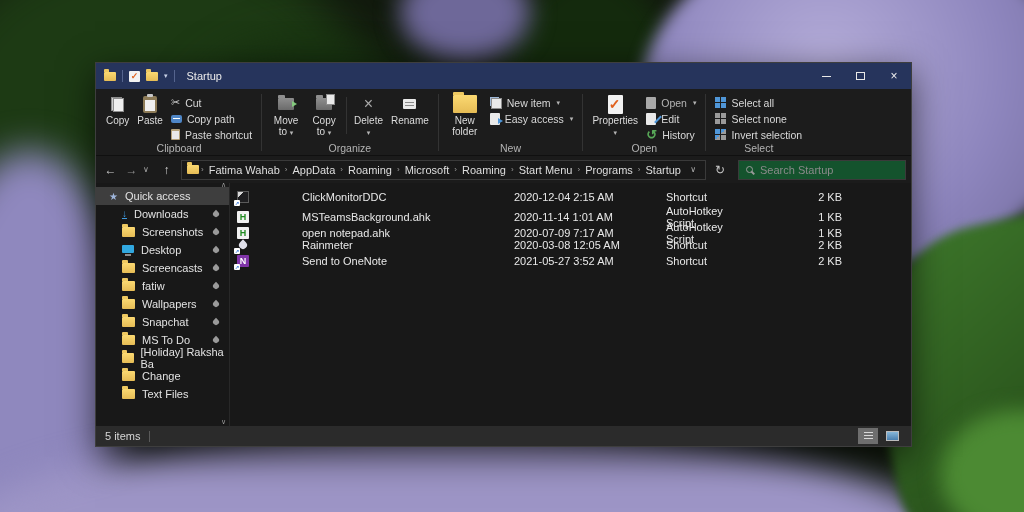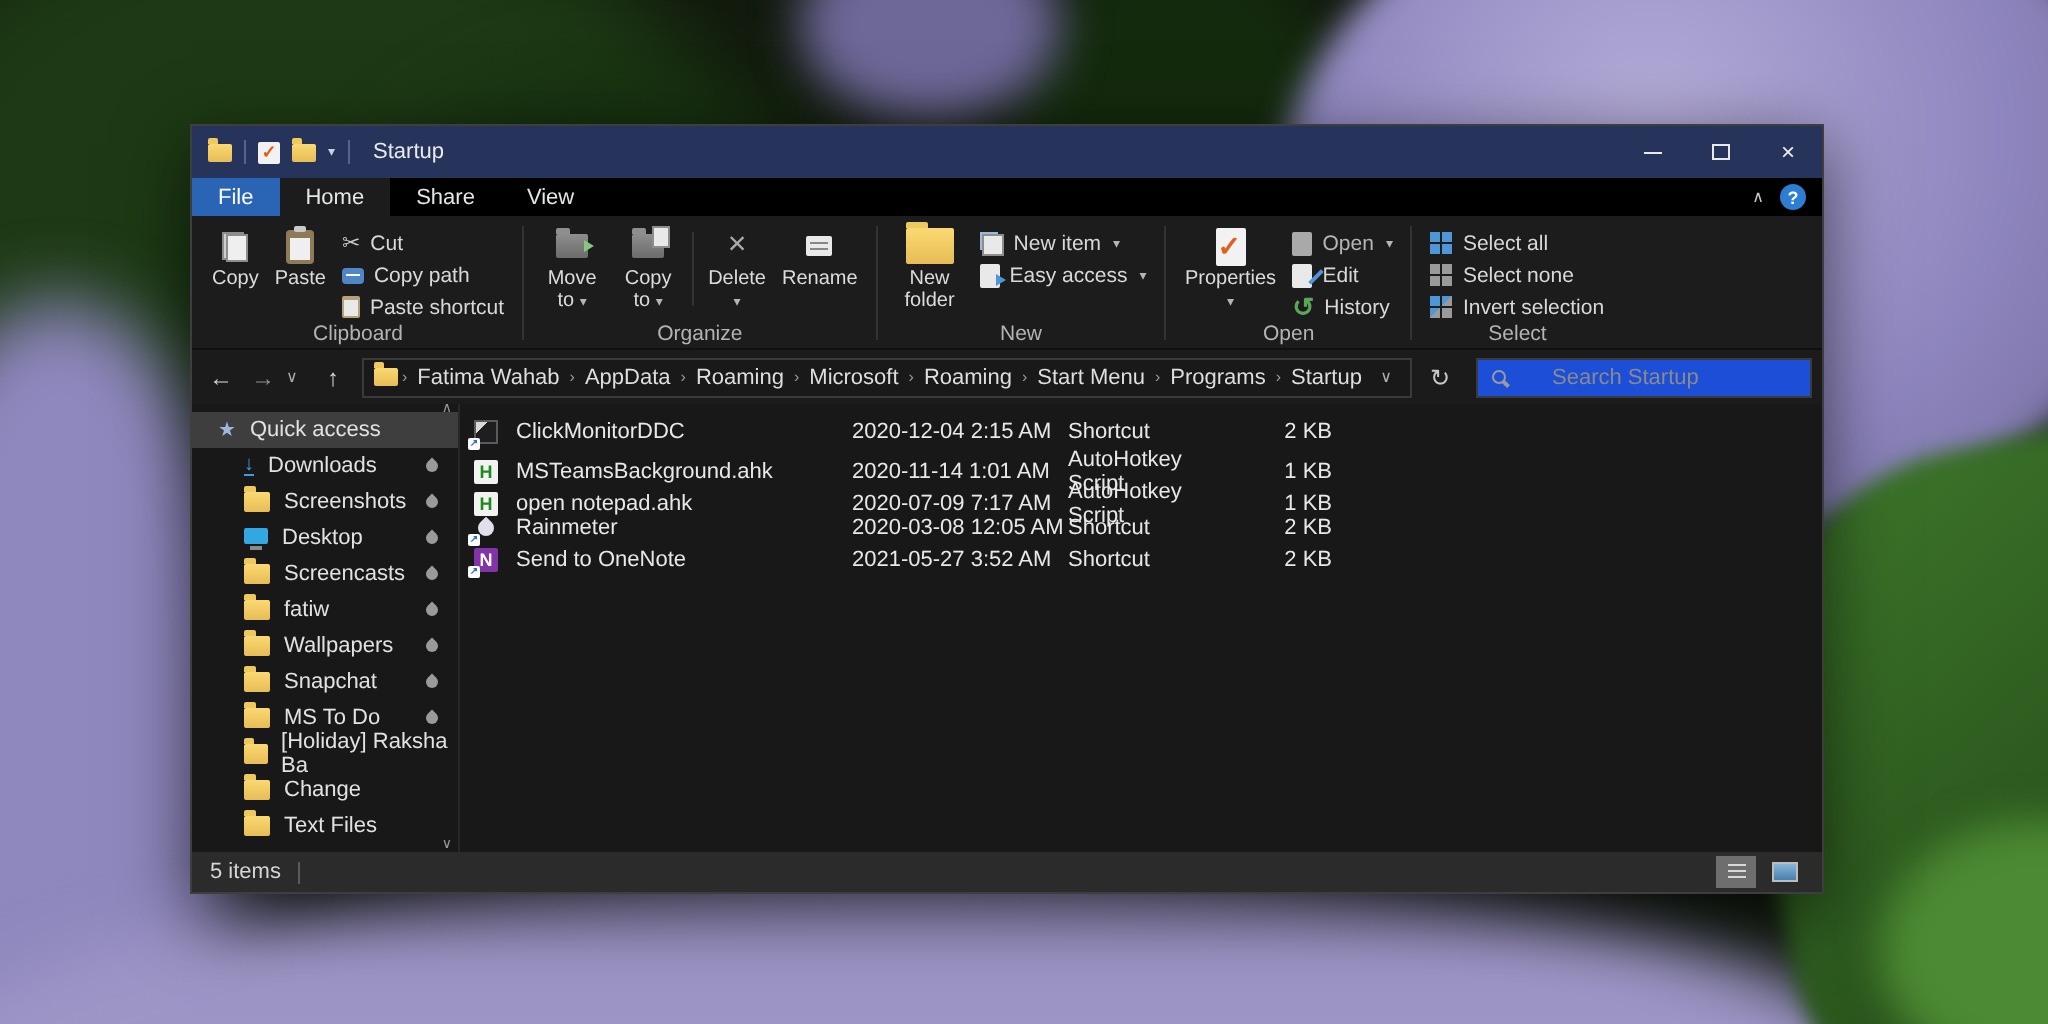--- a/index.html
+++ b/index.html
@@ -121,22 +121,22 @@
     align-items:center; padding:0 5px; gap:2px; flex:0 0 auto; }
   .navbtn { width:19px; text-align:center; color:#d2d2d2; font-size:12px; }
   .nav-dim { color:#8d8d8d; }
   .nav-chev { font-size:8px; color:#a8a8a8; width:12px; }
   .addr { flex:1; height:20px; border:1px solid #3a3a3a; background:#191919; display:flex;
     align-items:center; padding:0 5px; margin-left:3px; min-width:0; overflow:hidden; }
   .crumb { padding:0 3px; color:#dedede; white-space:nowrap; font-size:11px; }
   .csep { color:#9a9a9a; font-size:8px; padding:0 2px; }
   .addr-caret { margin-left:auto; font-size:8px; color:#b0b0b0; padding:0 4px; }
   .refresh { width:24px; text-align:center; color:#c8c8c8; font-size:12px; }
-  .search { width:168px; height:20px; border:1px solid #3a3a3a; background:#1d4ed8;
-    display:flex; align-items:center; padding:0 7px; gap:23px; margin-left:4px; }
+  .search { width:168px; height:20px; border:1px solid #3a3a3a; background:#14532d;
+    display:flex; align-items:center; padding:0 7px; gap:7px; margin-left:4px; }
   .mag { width:7px; height:7px; border:1.5px solid #9a9a9a; border-radius:50%; position:relative; flex:0 0 auto; }
   .mag::after { content:""; position:absolute; width:4px; height:1.5px; background:#9a9a9a;
     right:-3px; bottom:-1px; transform:rotate(45deg); }
   .search input { flex:1; min-width:0; background:transparent; border:0; outline:0;
     color:#d0d0d0; font-size:11px; font-family:"Liberation Sans",sans-serif; }
   .search input::placeholder { color:#8a8a8a; }
 
   
   .main { flex:1; display:flex; min-height:0; background:#181818; }
   .sidebar { width:134px; border-right:1px solid #282828; padding-top:4px; position:relative; flex:0 0 auto; }
@@ -156,21 +156,21 @@
   
   .filelist { flex:1; padding:2px 0 0 6px; min-width:0; }
   .fhead { display:grid; grid-template-columns:190px 108px 87px 58px 1fr; height:18px;
     align-items:center; color:#c9c9c9; font-size:11px; }
   .hcell { height:100%; line-height:18px; padding-left:6px; border-right:1px solid #333; position:relative; }
   .hcell:first-child { padding-left:2px; }
   .hlast { border-right:0; }
   .sortcaret { position:absolute; left:56px; top:-4px; font-size:7px; color:#bbb; }
   .frows { margin-top:4px; }
   .frow { display:grid; grid-template-columns:22px 168px 108px 87px 58px; height:16px;
-    align-items:center; font-size:11px; color:#e8e8e8; }
+    align-items:center; font-size:11px; color:#e8e8e8;gap:44px; }
   .fsize { text-align:right; padding-right:13px; }
   .fic { position:relative; width:14px; height:13px; display:flex; align-items:center; justify-content:center; }
   .cmI { width:12px; height:12px; border:1px solid #5a5a5a;
     background:linear-gradient(135deg,#d8d8d8 0%,#d8d8d8 28%,#1e1e20 28%); }
   .ahkI { width:12px; height:12px; background:#f2f2f2; border-radius:1px; color:#1f8a1f;
     font-weight:bold; font-size:9px; line-height:12px; text-align:center; }
   .ahkI::after { content:"H"; }
   .dropI { width:8px; height:8px; background:#e0e0ea; border-radius:0 50% 50% 50%; transform:rotate(45deg); }
   .onI { width:12px; height:12px; background:#8034a8; border-radius:1px; color:#fff;
     font-weight:bold; font-size:9px; line-height:12px; text-align:center; }
@@ -219,30 +219,20 @@
         <span class="wc wc-min">
             <i></i>
           </span>
         <span class="wc wc-max">
             <i></i>
           </span>
         <span class="wc wc-close">×</span>
       </div>
     </div>
 
-    <div class="tabrow">
-      <span class="tab tab-file">File</span>
-      <span class="tab tab-active">Home</span>
-      <span class="tab">Share</span>
-      <span class="tab">View</span>
-      <span class="tab-tools">
-        <span class="rib-collapse">∧</span>
-        <span class="helpbtn">?</span>
-      </span>
-    </div>
 
     <div class="ribbon">
 
       <div class="rgroup">
         <div class="bbtn">
           <span class="bicon">
               <span class="cpy"></span>
             </span>
           <span class="blabel">Copy</span>
         </div>

